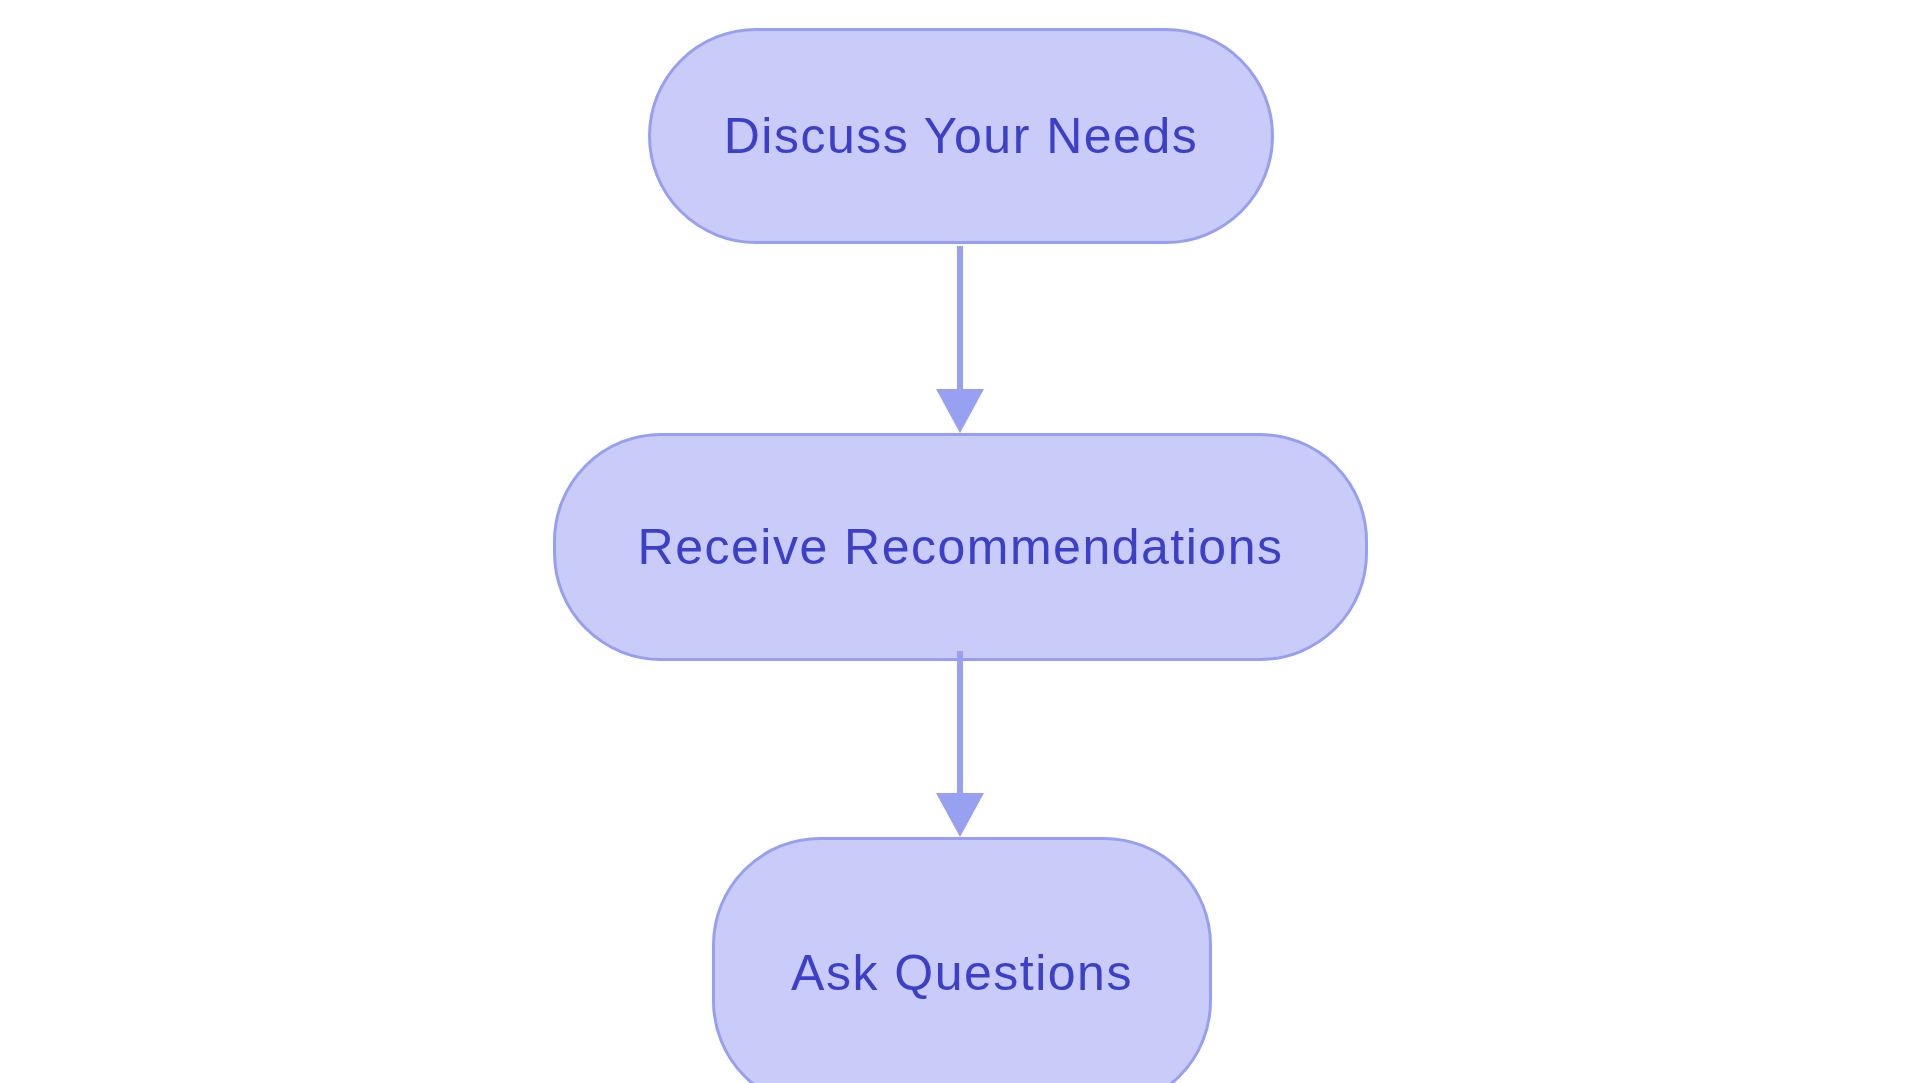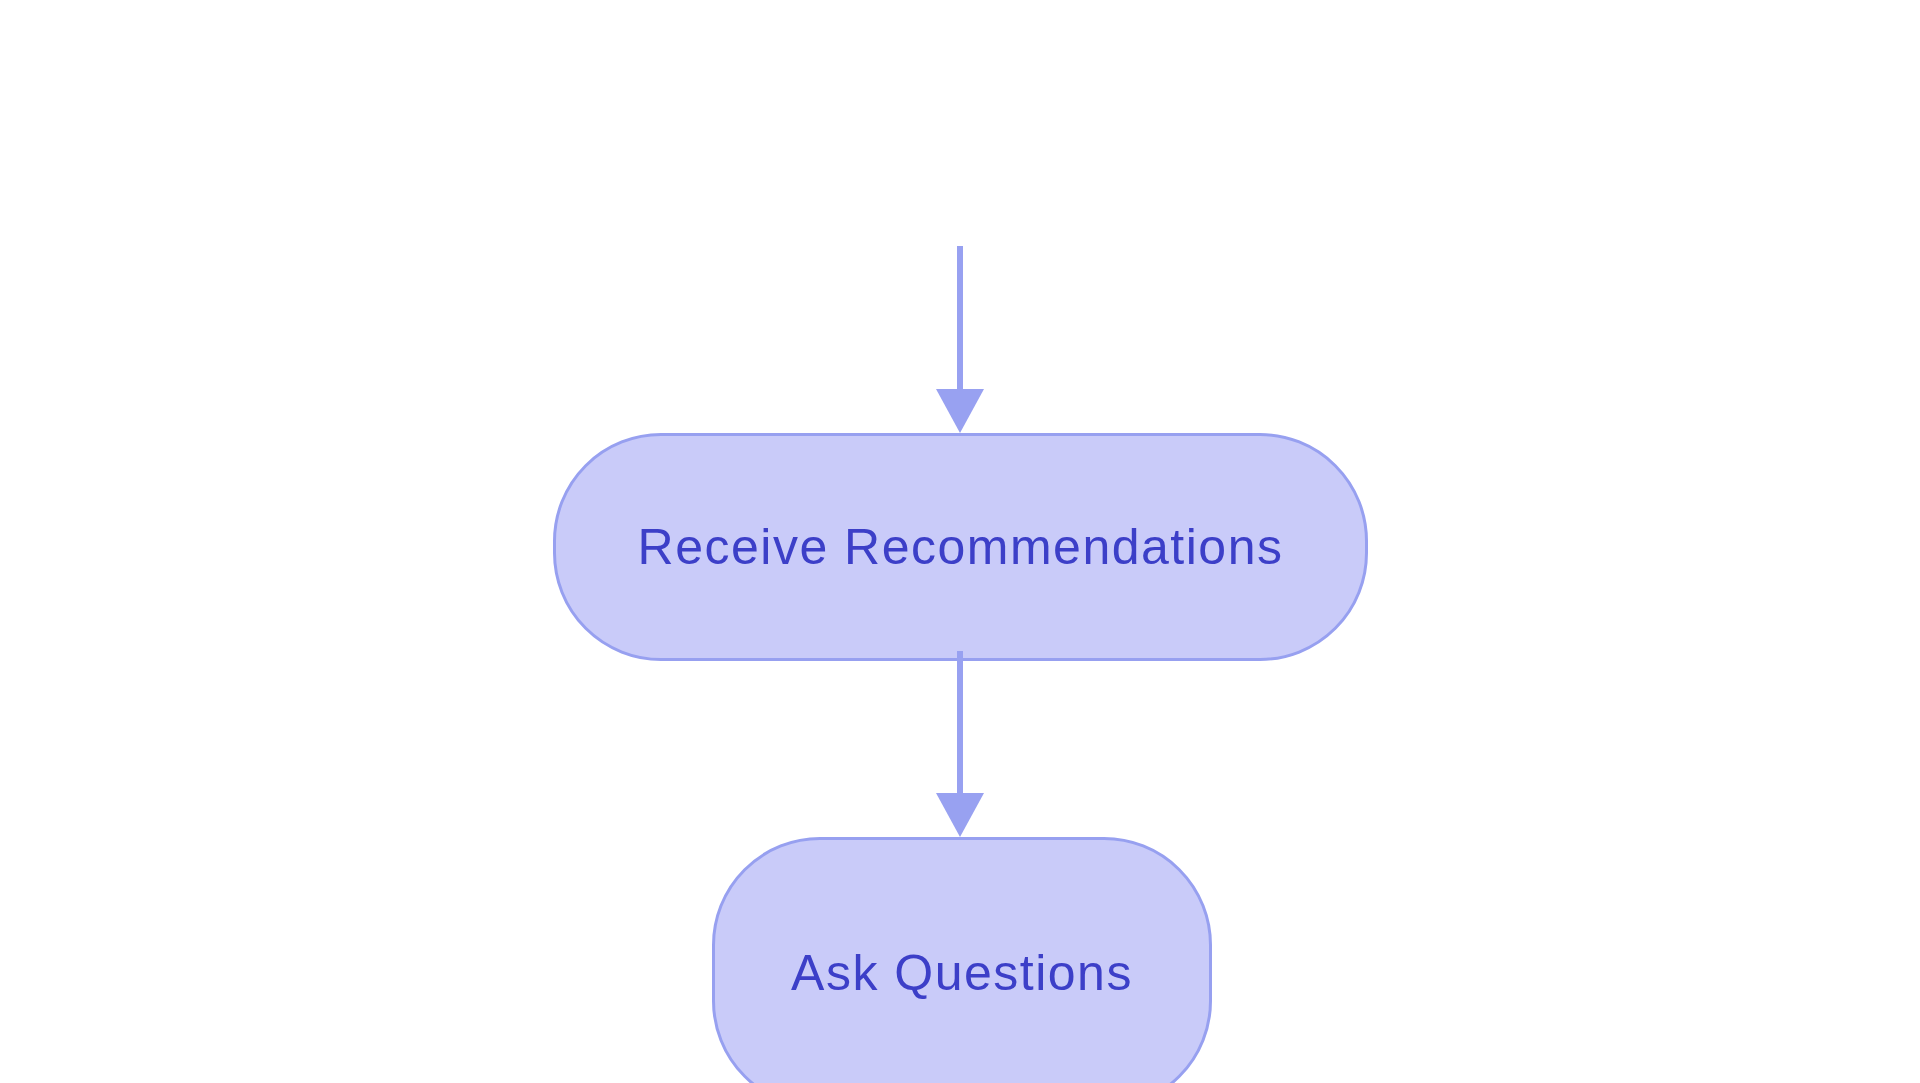--- a/index.html
+++ b/index.html
@@ -58,20 +58,23 @@
     border-top: 44px solid var(--arrow);
   }
   .edge-1-head { top: 389px; }
   .edge-2-head { top: 793px; }
 </style>
 </head>
 <body style="background: rgb(255, 255, 255);">
 
 <div class="canvas">
 
+  <div class="flow-node node-1">
+    <span>Discuss Your Needs</span>
+  </div>
 
   <div class="edge-line edge-1-line"></div>
   <div class="edge-head edge-1-head"></div>
 
   <div class="flow-node node-2">
     <span>Receive Recommendations</span>
   </div>
 
   <div class="edge-line edge-2-line"></div>
   <div class="edge-head edge-2-head"></div>

